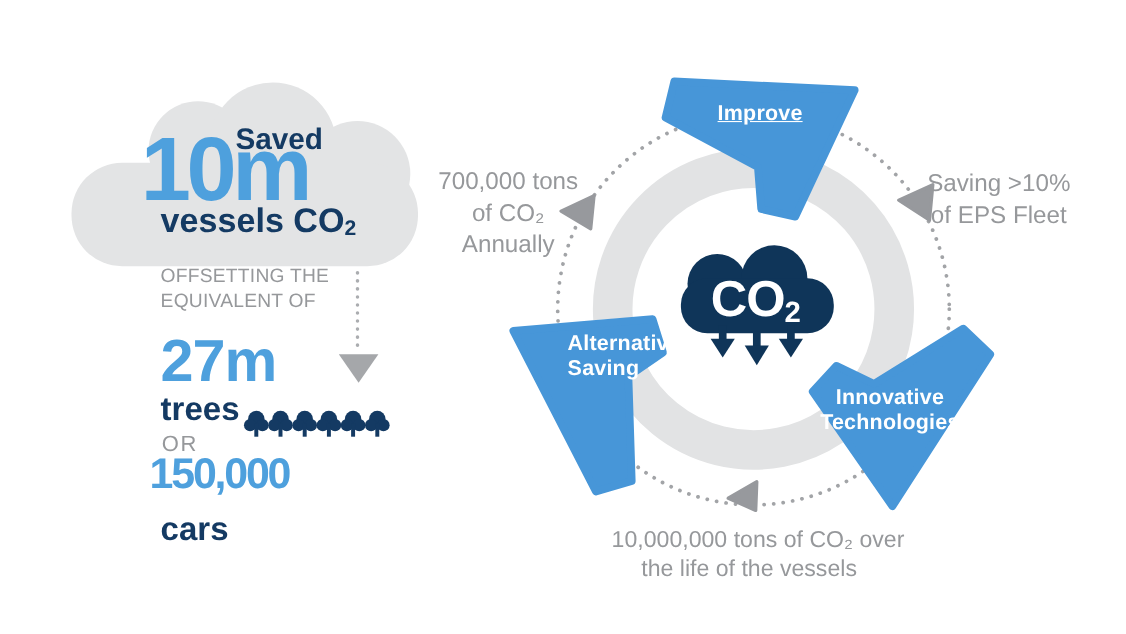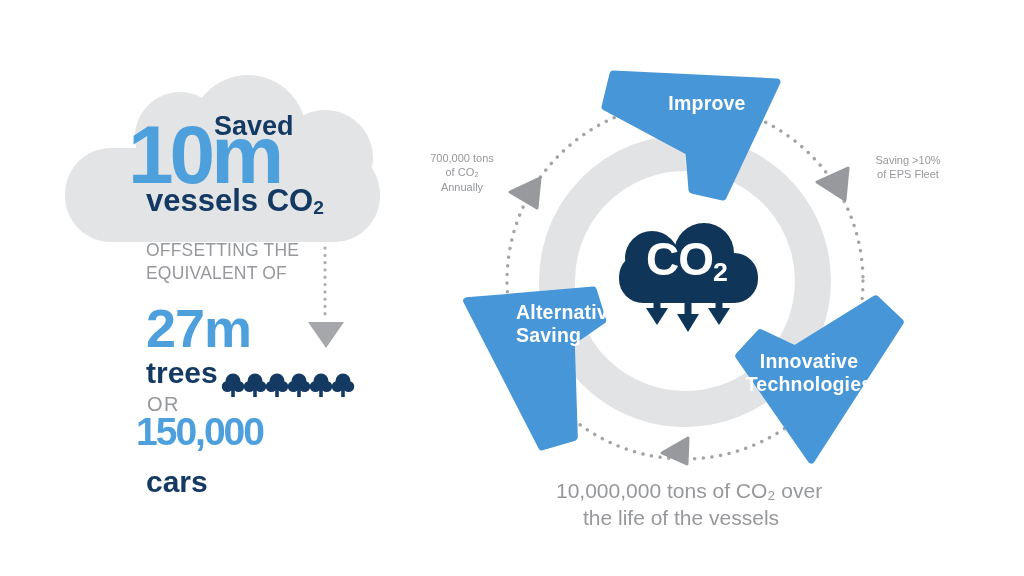--- a/index.html
+++ b/index.html
@@ -17,29 +17,29 @@
   .tonnes     {left:146px;top:183px;font-size:31px;font-weight:bold;color:#143A63;}
   .tonnes .sub{font-size:0.62em;position:relative;top:0.14em;}
   .offsetting {left:146px;top:239px;font-size:17.5px;line-height:1.32;color:#96989B;letter-spacing:0.2px;}
   .v27m       {left:146px;top:301px;font-size:54px;line-height:1;font-weight:bold;color:#4EA0DD;letter-spacing:-1px;}
   .treesLbl   {left:146px;top:356px;font-size:30px;font-weight:bold;color:#143A63;}
   .orLbl      {left:147px;top:393px;font-size:20px;color:#96989B;letter-spacing:1.5px;}
   .v150k      {left:136px;top:412px;font-size:39px;line-height:1;font-weight:bold;color:#4EA0DD;letter-spacing:-2px;}
   .carsLbl    {left:146px;top:465px;font-size:30px;font-weight:bold;color:#143A63;}
   
   .segLbl{color:#ffffff;font-size:19.5px;line-height:1.18;font-weight:bold;letter-spacing:0.2px;}
-  .segTop {left:617px;top:92px;width:180px;text-align:center;}
+  .segTop {left:601px;top:92px;width:180px;text-align:center;text-decoration:underline;}
   .segIT  {left:719px;top:350px;width:180px;text-align:center;}
   .segAF  {left:516px;top:301px;width:140px;text-align:left;}
-  .ann{color:#96989B;font-size:11px;line-height:1.3;}
+  .ann{color:#96989B;font-size:22px;line-height:1.3;}
   .ann1{left:397px;top:151px;width:130px;text-align:center;}
   .ann2{left:838px;top:153px;width:140px;text-align:center;}
   .ann3{left:556px;top:477px;width:250px;text-align:center;font-size:21px;}
   
-  .co2{left:617px;top:232px;width:140px;text-align:center;color:#ffffff;
+  .co2{left:617px;top:244px;width:140px;text-align:center;color:#ffffff;
        font-size:46px;font-weight:bold;letter-spacing:-1px;}
   .co2 .sub{font-size:0.58em;position:relative;top:0.22em;letter-spacing:0;}
 </style>
 </head>
 <body>
 
 <div class="stage">
 
   <svg width="1024" height="576" viewBox="0 0 1024 576">
     <defs>

